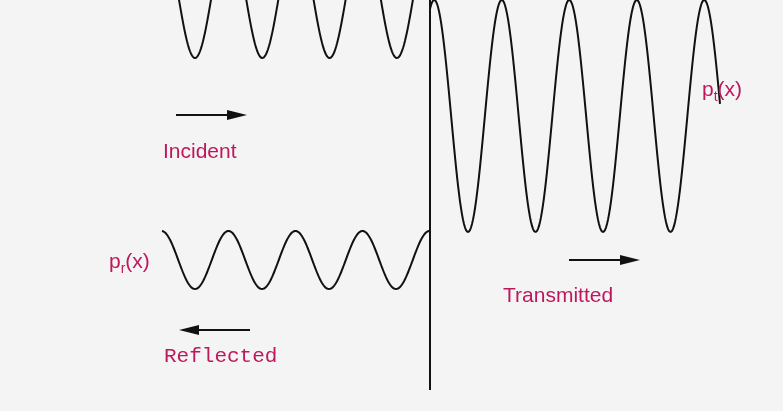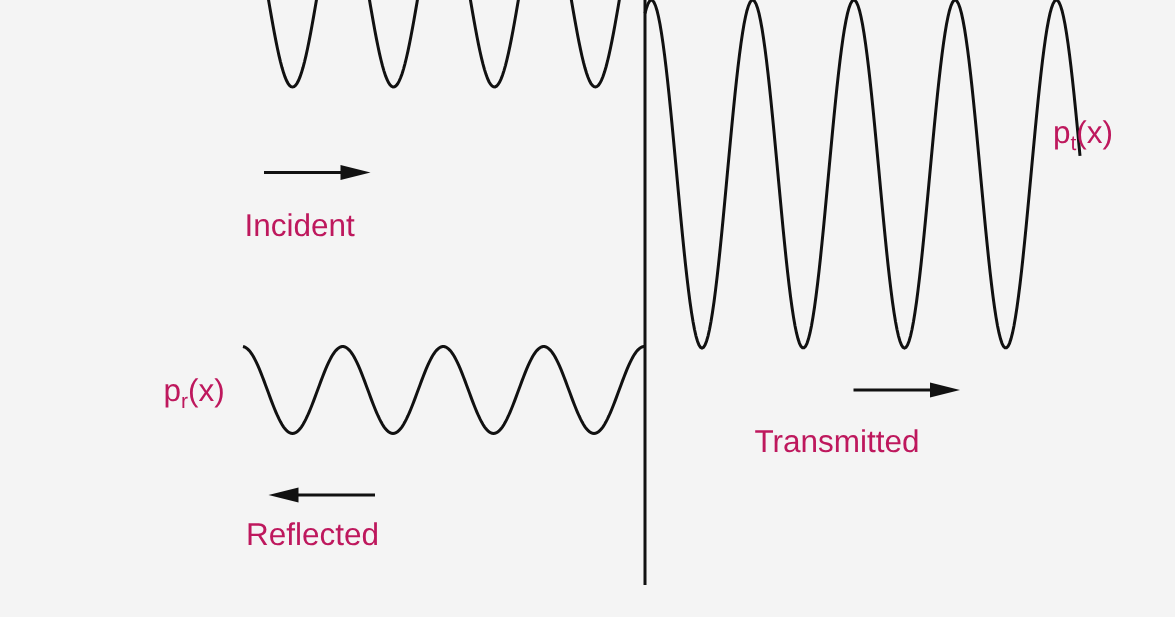--- a/index.html
+++ b/index.html
@@ -37,20 +37,20 @@
       <polygon points="640,260 620,255 620,265" fill="#111"></polygon>
     </g>
   <g id="arrow-reflected">
       <line x1="250" x2="197" y1="330" y2="330" stroke="#111" stroke-width="2"></line>
       <polygon points="179,330 199,325 199,335" fill="#111"></polygon>
     </g>
 </svg>
 
 <div class="label" style="left:163px; top:140px;">Incident</div>
 <div class="label" style="left:503px; top:284px;">Transmitted</div>
-<div class="label" style="left:164px; top:346px;">Reflected</div>
+<div class="label" style="left:164px; top:346px;font-family:Liberation Mono, monospace;">Reflected</div>
 
 <div class="label" style="left:702px; top:78px;">
   <span>p</span><span class="sub">t</span><span>(x)</span>
 </div>
 <div class="label" style="left:109px; top:250px;">
   <span>p</span><span class="sub">r</span><span>(x)</span>
 </div>
 
 </body></html>

